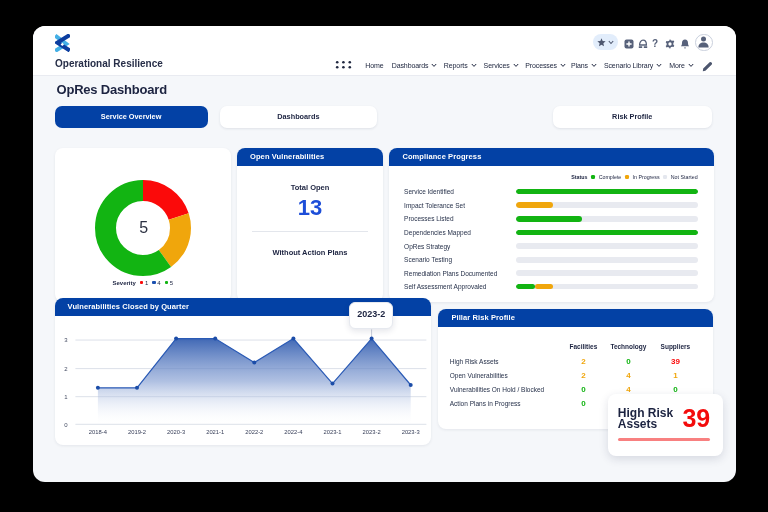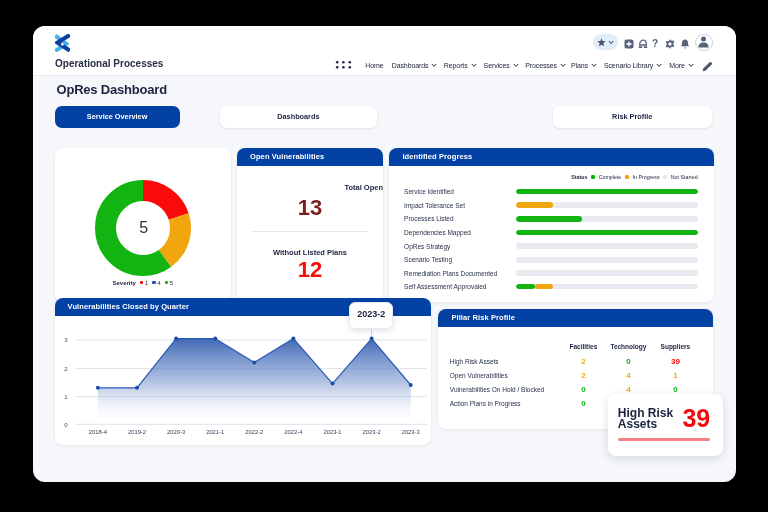--- a/index.html
+++ b/index.html
@@ -32,21 +32,21 @@
 </head>
 <body>
 <div class="win">
   <div class="hdr"></div>
 
   <svg style="position:absolute;left:22px;top:8px" width="15" height="18" viewBox="0 0 15 18">
     <polyline points="0.2,1.6 11.2,9.9 0.2,17" fill="none" stroke="#45b0e6" stroke-width="4"></polyline>
     <polyline points="14.8,0.9 2.4,8.6 14.8,16.6" fill="none" stroke="#0c3ea0" stroke-width="4"></polyline>
     <rect x="6.1" y="9.2" width="2.4" height="2.4" fill="#fff" transform="rotate(45 7.3 10.4)"></rect>
   </svg>
-  <div class="brand">Operational Processes</div>
+  <div class="brand">Operational Resilience</div>
 
 
   <div class="starpill">
     <svg width="9" height="9" viewBox="0 0 10 10">
         <path d="M5 0.4 L6.3 3.4 L9.6 3.7 L7.1 5.9 L7.8 9.1 L5 7.4 L2.2 9.1 L2.9 5.9 L0.4 3.7 L3.7 3.4 Z" fill="#4d566e"></path>
       </svg>
     <svg width="6" height="5" viewBox="0 0 6 5">
         <polyline points="0.8,1 3,3.5 5.2,1" fill="none" stroke="#4d566e" stroke-width="1.1"></polyline>
       </svg>
   </div>
@@ -111,21 +111,21 @@
         </svg></div>
     <div class="it" style="left:636.2px">More <svg width="6" height="5" viewBox="0 0 6 5">
           <polyline points="0.8,1 3,3.4 5.2,1" fill="none" stroke="#202840" stroke-width="1"></polyline>
         </svg></div>
     <svg class="it" style="left:669.3px" width="12" height="12" viewBox="0 0 12 12">
         <path fill="#4d566e" d="M1.2 8.6 L7.6 2.2 a1.6 1.6 0 0 1 2.2 2.2 L3.4 10.8 L0.8 11.2 Z"></path>
       </svg>
   </div>
 
   <div class="h1">OpRes Dashboard</div>
-  <div class="tab on" style="left:21.6px;width:125px">Service Overview</div>
+  <div class="tab on" style="left:21.6px;width:153px">Service Overview</div>
   <div class="tab off" style="left:186.6px;width:157.6px">Dashboards</div>
   <div class="tab off" style="left:519.5px;width:159.4px">Risk Profile</div>
 
   <div class="card" id="c1" style="left:21.6px;top:121.5px;width:176.4px;height:154px">
     <svg style="position:absolute;left:40.4px;top:32.5px" width="96" height="96" viewBox="0 0 96 96">
       <g transform="rotate(-90 48 48)" fill="none" stroke-width="21">
         <circle cx="48" cy="48" r="37.5" stroke="#fb0a0a" stroke-dasharray="47.12 188.5" stroke-dashoffset="0"></circle>
         <circle cx="48" cy="48" r="37.5" stroke="#f0a60c" stroke-dasharray="47.12 188.5" stroke-dashoffset="-47.12"></circle>
         <circle cx="48" cy="48" r="37.5" stroke="#12b412" stroke-dasharray="141.37 94.25" stroke-dashoffset="-94.24"></circle>
       </g>
@@ -136,28 +136,27 @@
       <span style="width:3.6px;height:3.6px;border-radius:1px;background:#fb0a0a;margin-right:1.5px"></span>
         <span style="margin-right:4px">1</span>
       <span style="width:3.6px;height:3.6px;border-radius:1px;background:#1b50b0;margin-right:1.5px"></span>
         <span style="margin-right:4px">4</span>
       <span style="width:3.6px;height:3.6px;border-radius:1px;background:#12b412;margin-right:1.5px"></span>
         <span>5</span>
     </div>
   </div>
   <div class="card" id="c2" style="left:204px;top:121.5px;width:146px;height:154px">
     <div class="chdr">Open Vulnerabilities</div>
-    <div style="position:absolute;left:0;top:35.8px;width:100%;text-align:right;font-size:7.5px;font-weight:700;color:#1c2340">Total Open</div>
-    <div style="position:absolute;left:0;top:48.2px;width:100%;text-align:center;font-size:22px;line-height:24px;font-weight:700;color:#7f1d1d">13</div>
+    <div style="position:absolute;left:0;top:35.8px;width:100%;text-align:center;font-size:7.5px;font-weight:700;color:#1c2340">Total Open</div>
+    <div style="position:absolute;left:0;top:48.2px;width:100%;text-align:center;font-size:22px;line-height:24px;font-weight:700;color:#1d4ed8">13</div>
     <div style="position:absolute;left:15px;top:83.5px;width:116px;border-top:1px solid #e3e6ec"></div>
-    <div style="position:absolute;left:0;top:100.7px;width:100%;text-align:center;font-size:7.5px;font-weight:700;color:#1c2340">Without Listed Plans</div>
-    <div style="position:absolute;left:0;top:110.9px;width:100%;text-align:center;font-size:22px;line-height:24px;font-weight:700;color:#fb0a0a">12</div>
+    <div style="position:absolute;left:0;top:100.7px;width:100%;text-align:center;font-size:7.5px;font-weight:700;color:#1c2340">Without Action Plans</div>
   </div>
   <div class="card" id="c3" style="left:356.4px;top:121.5px;width:324.2px;height:154px">
-    <div class="chdr">Identified Progress</div>
+    <div class="chdr">Compliance Progress</div>
     <div style="position:absolute;right:16px;top:26.5px;display:flex;align-items:center;gap:3.5px;font-size:5.3px;color:#1c2340">
       <span style="font-weight:700">Status</span>
       <span style="width:4.2px;height:4.2px;border-radius:1.2px;background:#12b412"></span>
         <span>Complete</span>
       <span style="width:4.2px;height:4.2px;border-radius:1.2px;background:#f0a60c"></span>
         <span>In Progress</span>
       <span style="width:4.2px;height:4.2px;border-radius:1.2px;background:#e4e7ee"></span>
         <span>Not Started</span>
     </div>
     <div class="crow" style="top:40.5px">

